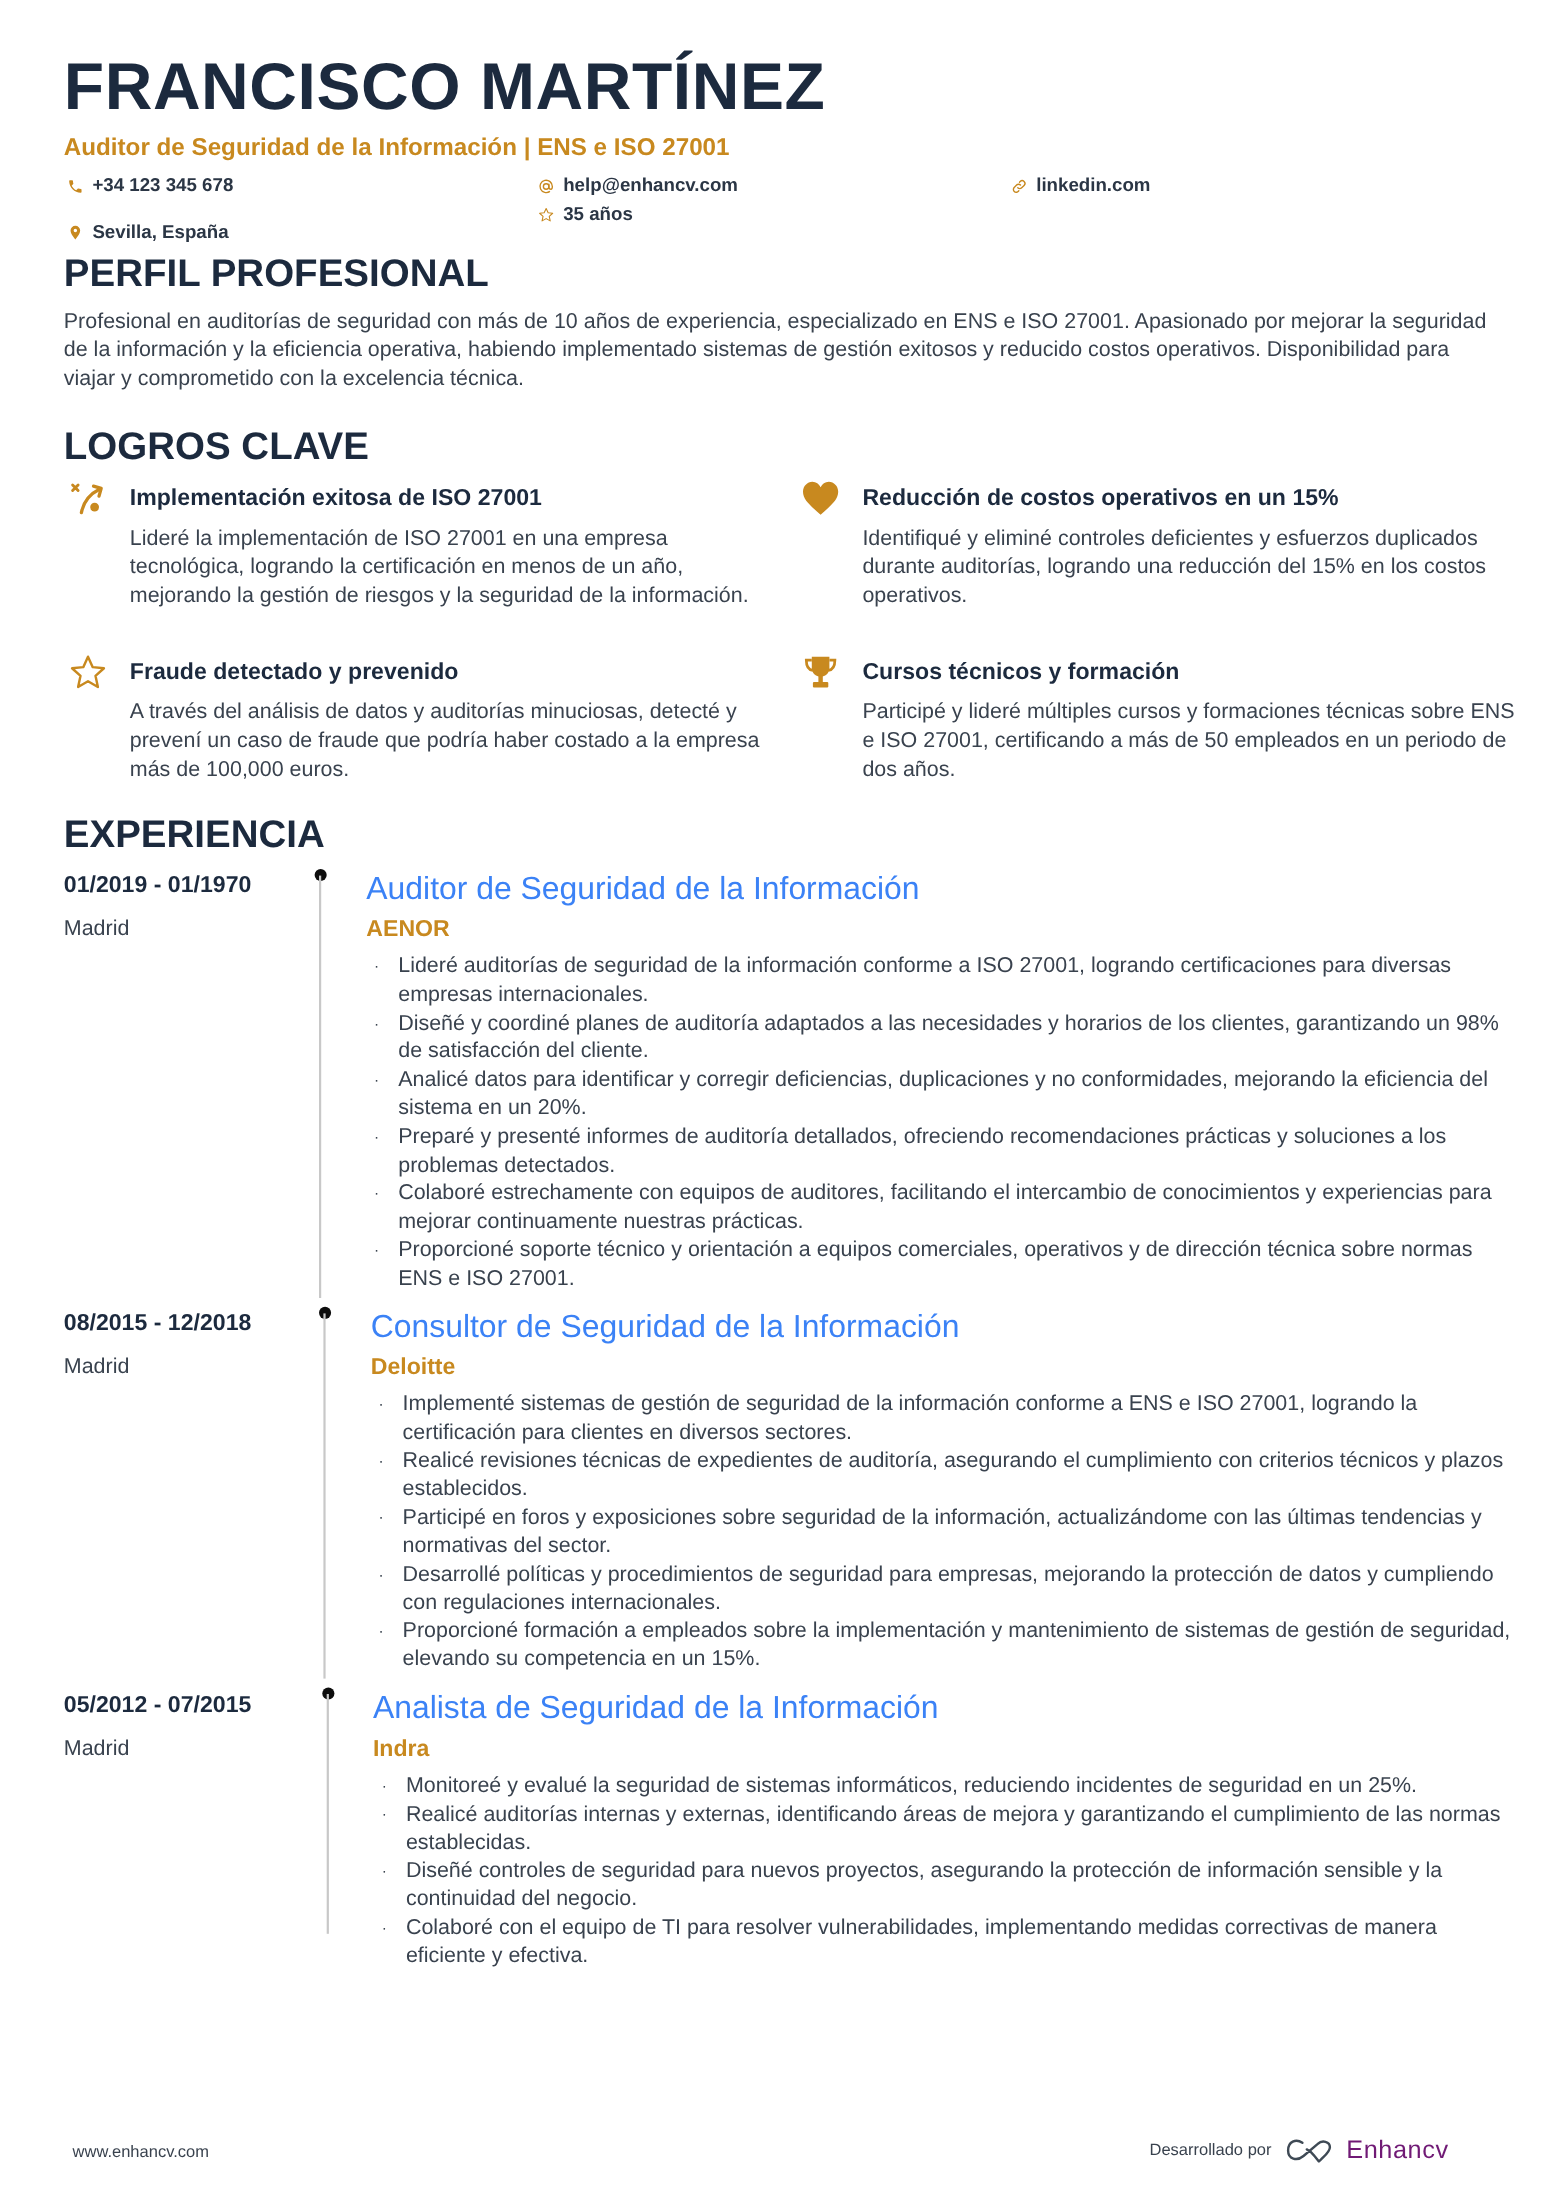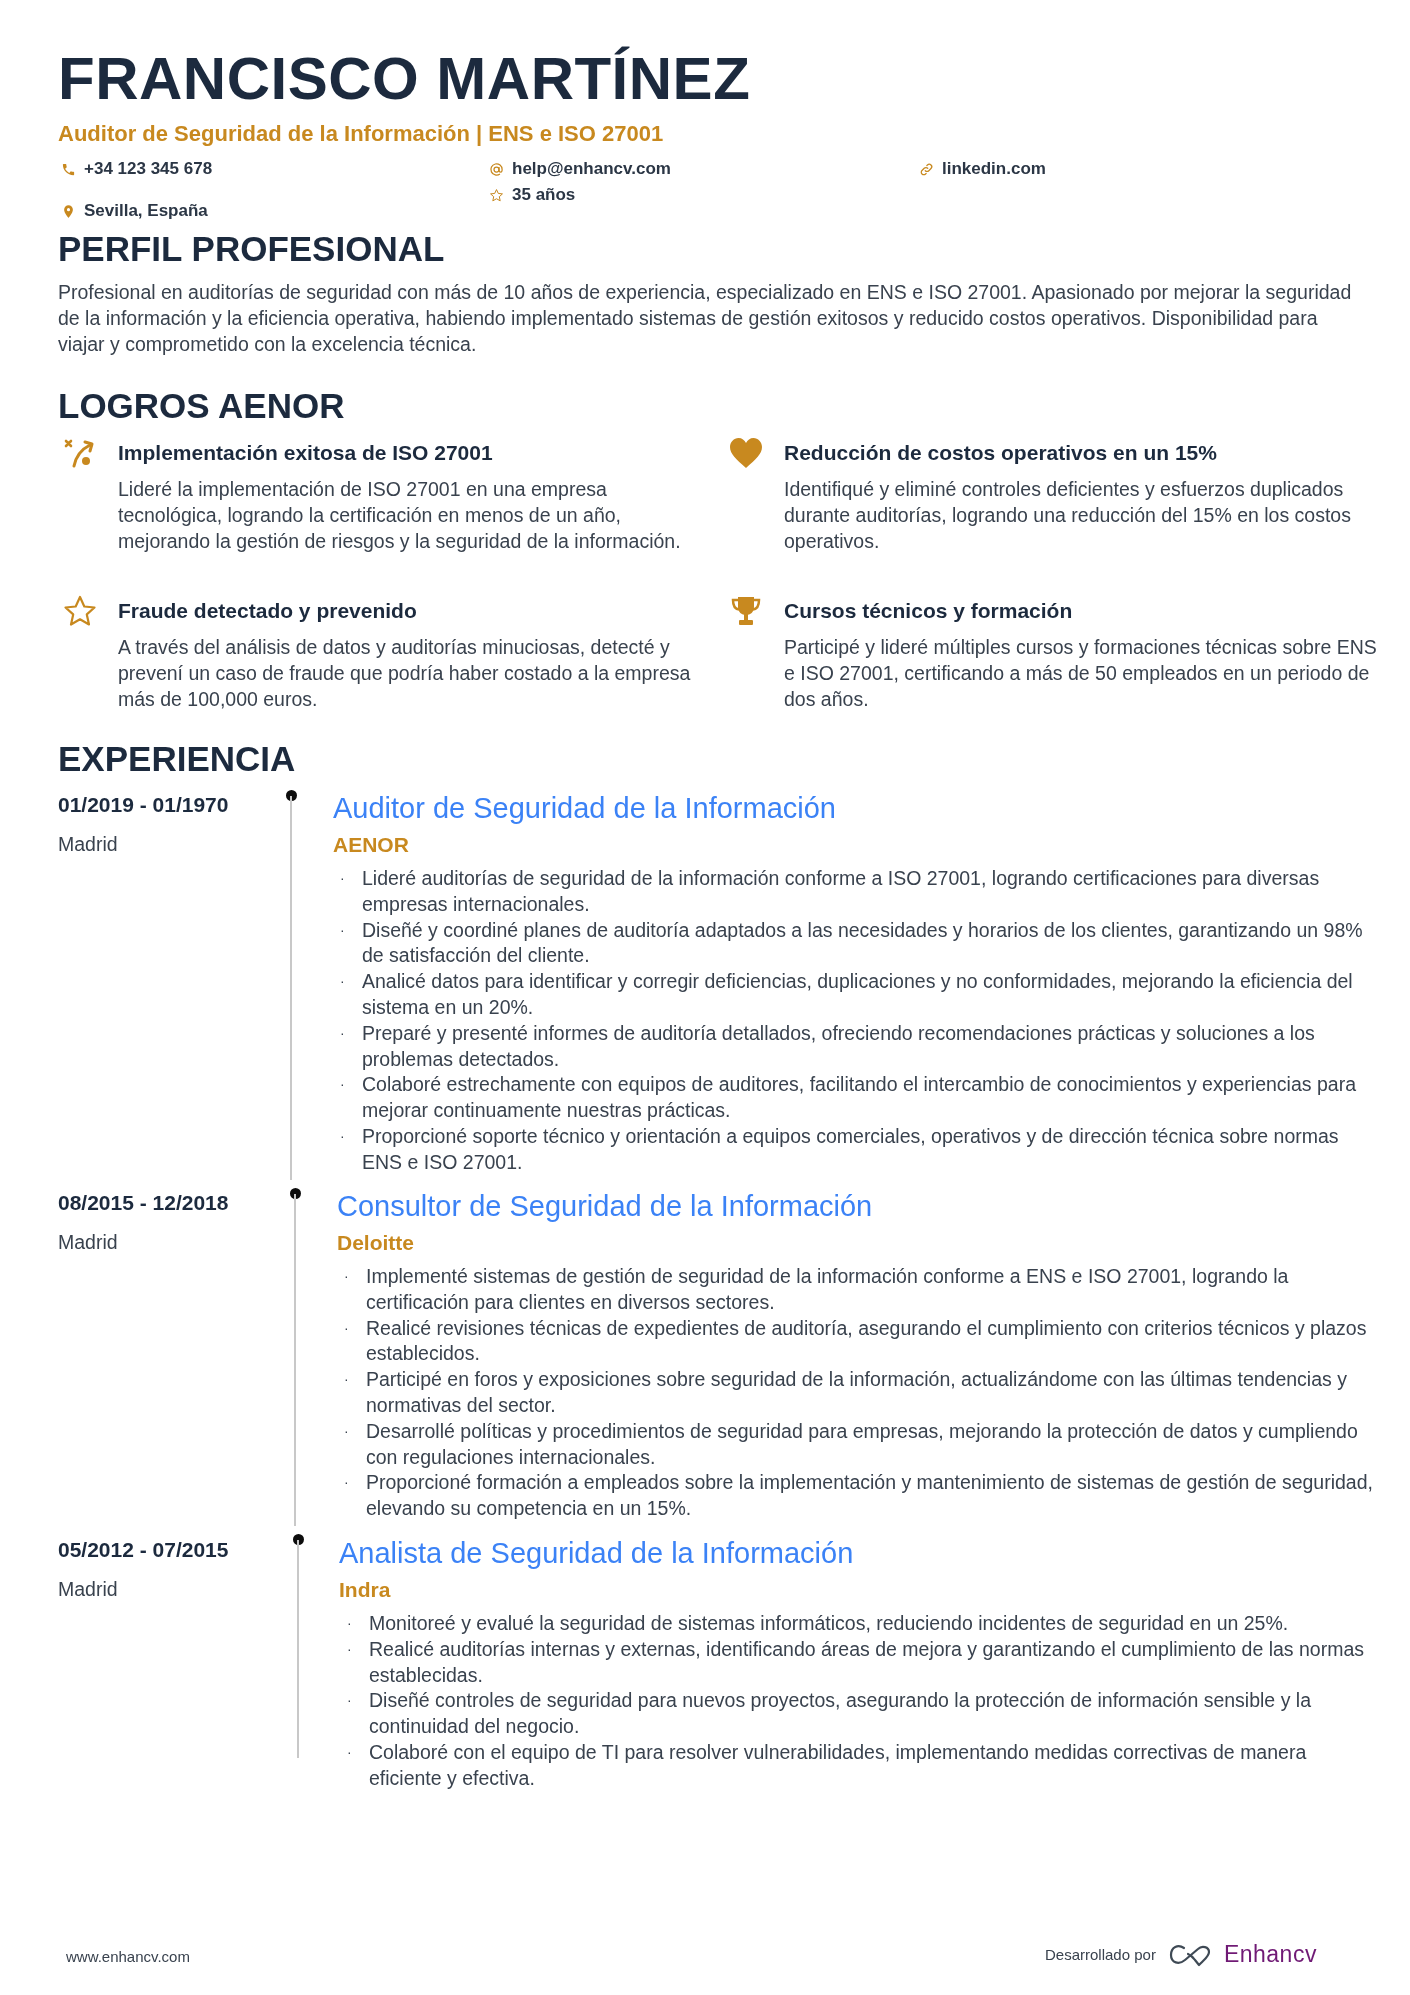--- a/index.html
+++ b/index.html
@@ -85,21 +85,21 @@
       <svg viewBox="0 0 24 24">
           <path d="M12 2.5l2.9 6.2 6.6.7-5 4.5 1.4 6.6L12 17.2l-5.9 3.3 1.4-6.6-5-4.5 6.6-.7z" fill="none" stroke="#c8891f" stroke-width="1.6" stroke-linejoin="round"></path>
         </svg>
     </span>
     <span>35 años</span>
   </div>
 
   <div class="section-title" style="top:228px;">PERFIL PROFESIONAL</div>
   <div class="profile">Profesional en auditorías de seguridad con más de 10 años de experiencia, especializado en ENS e ISO 27001. Apasionado por mejorar la seguridad de la información y la eficiencia operativa, habiendo implementado sistemas de gestión exitosos y reducido costos operativos. Disponibilidad para viajar y comprometido con la excelencia técnica.</div>
 
-  <div class="section-title" style="top:385px;">LOGROS AENOR</div>
+  <div class="section-title" style="top:385px;">LOGROS CLAVE</div>
 
   <div class="ach" style="left:62px; top:436px; width:640px; height:150px;">
     <span class="aic">
       <svg viewBox="0 0 36 36">
         <path d="M4 5 L9 10 M9 5 L4 10" stroke="#c8891f" stroke-width="2.6" stroke-linecap="round"></path>
         <path d="M12 30 C14 20 20 13 28 9" fill="none" stroke="#c8891f" stroke-width="3" stroke-linecap="round"></path>
         <path d="M23 6 L30 8 L28 15" fill="none" stroke="#c8891f" stroke-width="3" stroke-linecap="round" stroke-linejoin="round"></path>
         <circle cx="24" cy="25" r="4" fill="#c8891f"></circle>
       </svg>
     </span>

